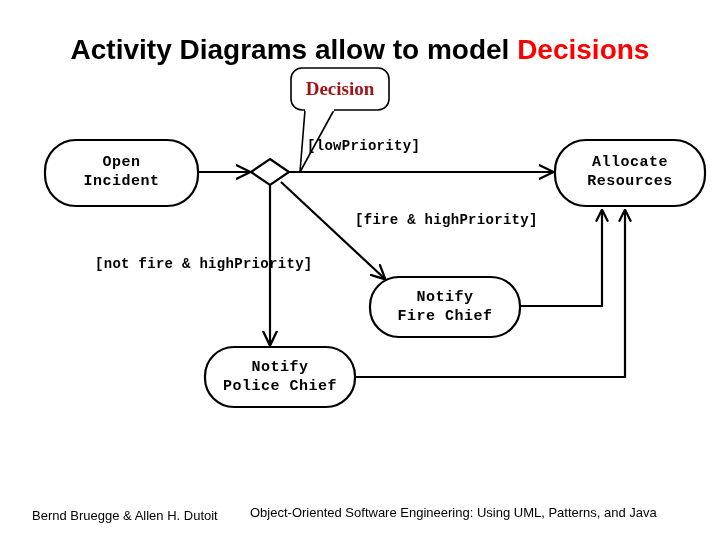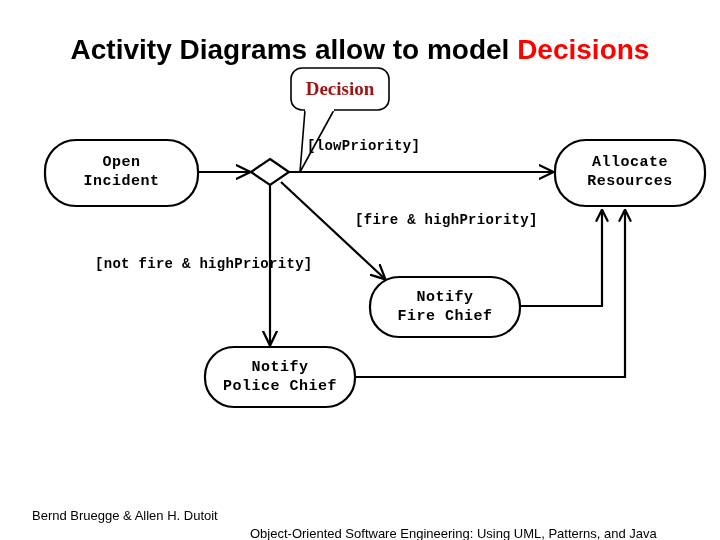--- a/index.html
+++ b/index.html
@@ -76,21 +76,21 @@
   .footer-text {
     position: absolute;
     font-family: "Liberation Sans", sans-serif;
     font-size: 13px;
     color: #000000;
     white-space: pre;
     line-height: 11px;
   }
   #footer-left  { left: 32px;  top: 510px; }
   #footer-page  { left: 32px;  top: 521px; margin-top: 44px; }
-  #footer-right { left: 250px; top: 528px; }
+  #footer-right { left: 250px; top: 507px; }
 </style>
 </head>
 <body>
 
 <div id="slide">
 
   <div id="title"><span>Activity Diagrams allow to model </span><span class="accent">Decisions</span></div>
 
   <svg id="canvas" viewBox="0 0 720 540">
 

